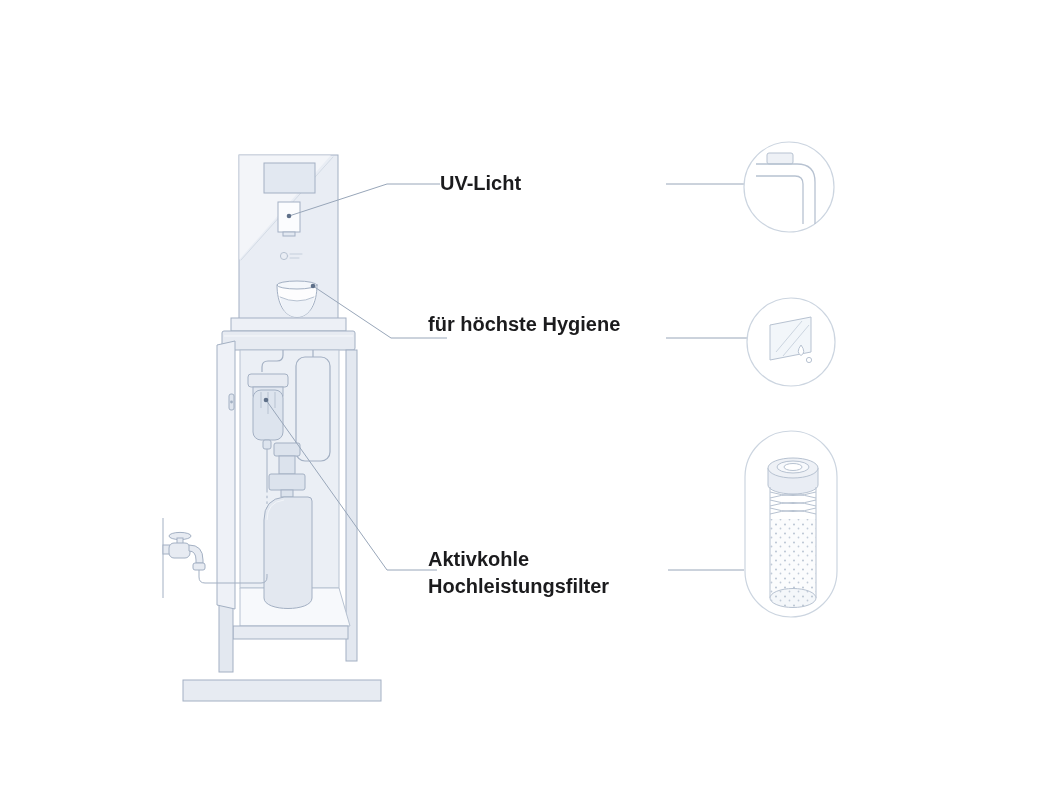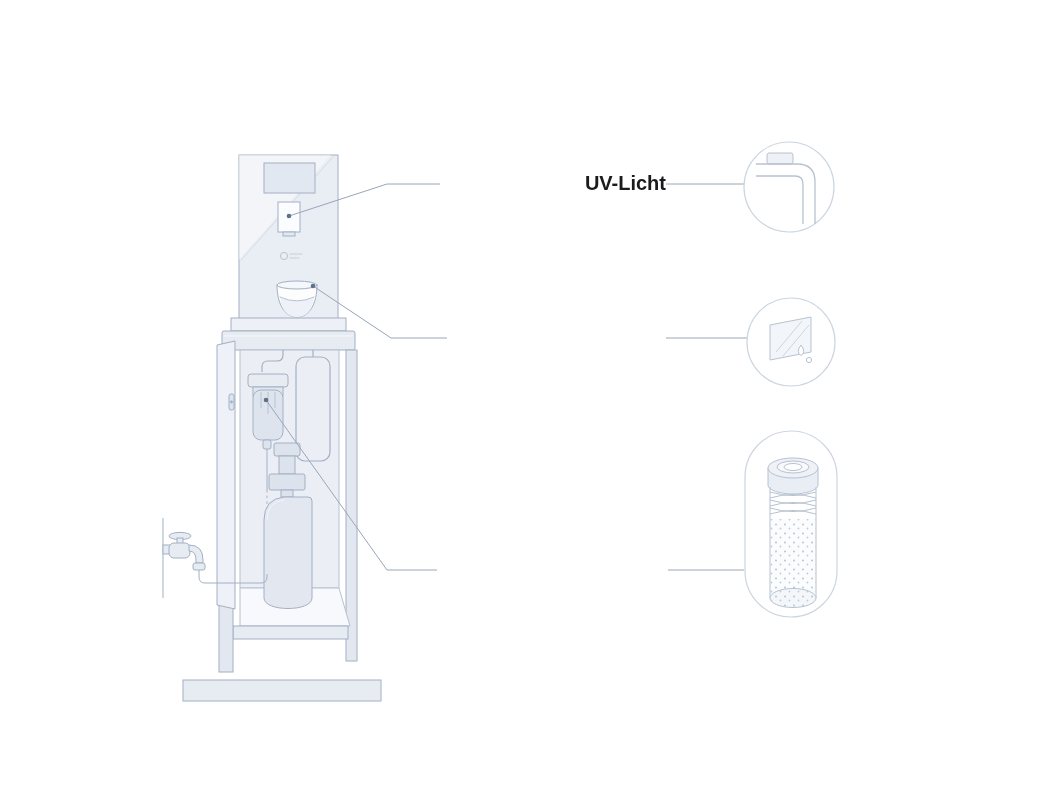--- a/index.html
+++ b/index.html
@@ -11,21 +11,21 @@
     font-family:"Liberation Sans",sans-serif;
   }
   .stage svg{position:absolute;left:0;top:0;}
   .label{
     position:absolute;
     font-family:"Liberation Sans",sans-serif;
     font-weight:700;
     font-size:20px;
     line-height:27px;
     color:#1b1b1d;
-    text-align:right;
+    text-align:left;
     white-space:nowrap;
   }
   #label-uv{left:440px;top:170px;width:226px;}
   #label-glass{left:428px;top:311px;width:240px;}
   #label-filter{left:428px;top:546px;width:240px;}
 </style>
 </head>
 <body>
 
 <div class="stage">
@@ -182,16 +182,21 @@
       <ellipse cx="793" cy="598" rx="23" ry="9.5" fill="#f4f7fa" stroke="#b7c2d1"></ellipse>
       <ellipse cx="793" cy="598" rx="23" ry="9.5" fill="url(#dots)" stroke="none"></ellipse>
     </g>
   </svg>
 
   <div class="label" id="label-uv">
     <div>UV-Licht</div>
   </div>
 
   <div class="label" id="label-glass">
+    <div>für höchste Hygiene</div>
   </div>
 
+  <div class="label" id="label-filter">
+    <div>Aktivkohle</div>
+    <div>Hochleistungsfilter</div>
+  </div>
 
 </div>
 
 </body></html>

